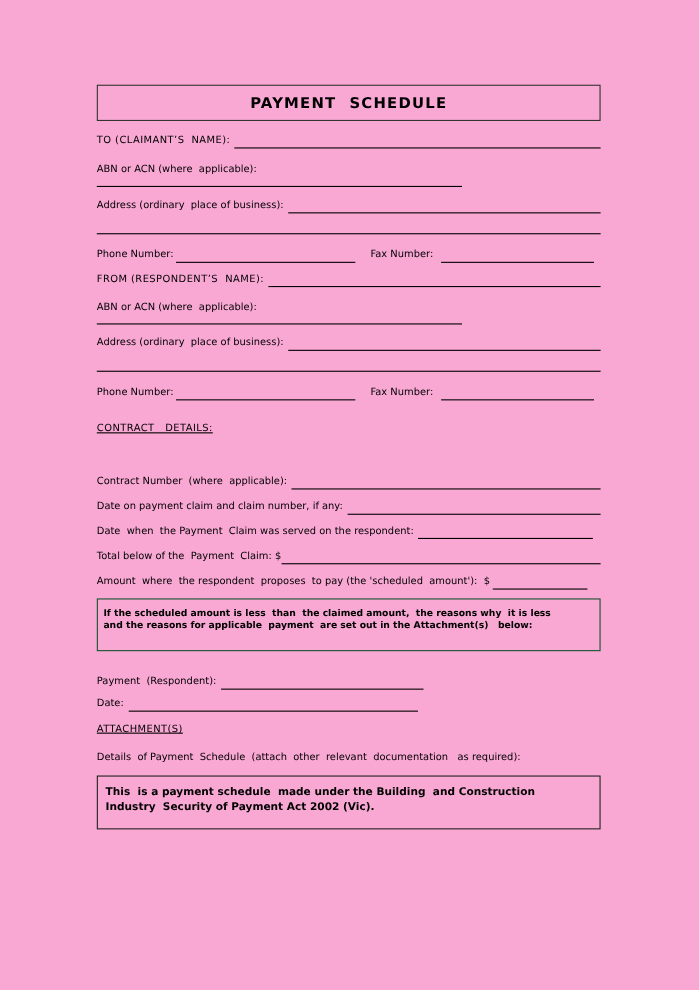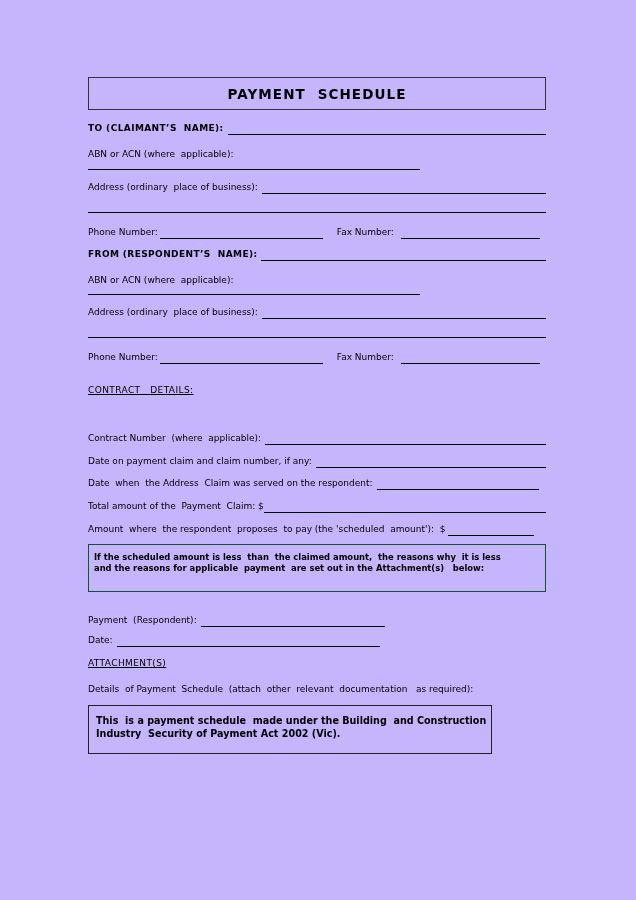--- a/index.html
+++ b/index.html
@@ -1,54 +1,54 @@
 <!DOCTYPE html>
 <html><head>
 <meta charset="utf-8">
 <style>
   * { box-sizing: border-box; }
   html, body { margin: 0; padding: 0; background: #ffffff; }
   .page {
     position: relative;
     width: 636px;
     height: 900px;
-    background: #c4b5fd;
+    background: #f9a8d4;
     font-family: "DejaVu Sans", "Liberation Sans", sans-serif;
     color: #000;
     overflow: hidden;
   }
   .title-box {
     position: absolute; left: 88px; top: 77px; width: 458px; height: 33px;
     border: 1px solid #333;
     display: flex; align-items: center; justify-content: center;
   }
   .title {
     font-size: 13.5px; font-weight: bold; letter-spacing: 1.1px; word-spacing: 6px;
   }
   .row {
     position: absolute; left: 88px; width: 458px; height: 13px;
     display: flex; align-items: stretch;
     font-size: 9px; line-height: 12px;
   }
   .lbl { white-space: pre; }
-  .b { font-weight: bold; letter-spacing: .4px; }
+  .b { font-weight: normal; letter-spacing: .4px; }
   .fl  { flex: 1; border-bottom: 1px solid #000; margin-left: 4px; }
   .flw { border-bottom: 1px solid #000; margin-left: 4px; }
   .line { position: absolute; border-bottom: 1px solid #000; height: 11px; }
   .head {
     position: absolute; left: 88px; font-size: 9px; font-weight: normal;
     letter-spacing: .4px; text-decoration: underline; white-space: pre;
   }
   .nbox {
     position: absolute; left: 88px; top: 544px; width: 458px; height: 48px;
     border: 1px solid #14532d; padding: 7px 5px 0; overflow: hidden;
   }
   .nbox .boxline { font-size: 8.4px; font-weight: bold; line-height: 11px; white-space: pre; }
   .abox {
-    position: absolute; left: 88px; top: 705px; width: 404px; height: 49px;
+    position: absolute; left: 88px; top: 705px; width: 458px; height: 49px;
     border: 1px solid #222; padding: 8px 7px 0; overflow: hidden;
   }
   .abox .boxline { font-size: 9.6px; font-weight: bold; line-height: 13px; white-space: pre; }
   .sp { display: inline-block; }
 </style>
 </head>
 <body>
 
 <div class="page">
 
@@ -111,26 +111,26 @@
     <span class="lbl">Contract Number  (where  applicable):</span>
     <span class="fl"></span>
   </div>
 
   <div class="row" style="top:455px">
     <span class="lbl">Date on payment claim and claim number, if any:</span>
     <span class="fl"></span>
   </div>
 
   <div class="row" style="top:477px">
-    <span class="lbl">Date  when  the Address  Claim was served on the respondent:</span>
+    <span class="lbl">Date  when  the Payment  Claim was served on the respondent:</span>
     <span class="fl" style="margin-right:7px"></span>
   </div>
 
   <div class="row" style="top:500px">
-    <span class="lbl">Total amount of the  Payment  Claim: $</span>
+    <span class="lbl">Total below of the  Payment  Claim: $</span>
     <span class="fl" style="margin-left:0"></span>
   </div>
 
   <div class="row" style="top:523px">
     <span class="lbl">Amount  where  the respondent  proposes  to pay (the 'scheduled  amount'):  $</span>
     <span class="fl" style="margin-left:3px; margin-right:12px"></span>
   </div>
 
   <div class="nbox">
     <div class="boxline">If the scheduled amount is less  than  the claimed amount,  the reasons why  it is less</div>

